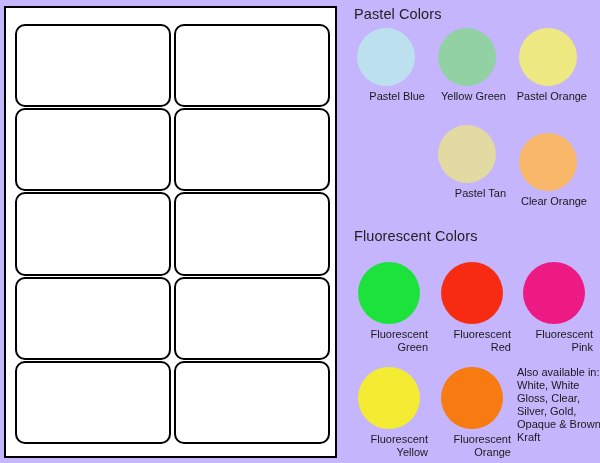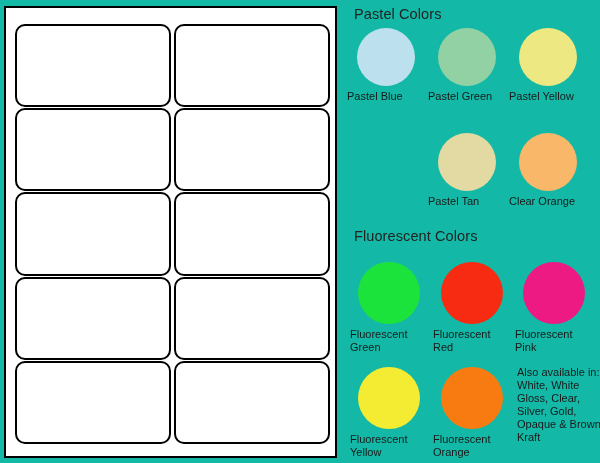--- a/index.html
+++ b/index.html
@@ -7,21 +7,21 @@
     padding: 0;
     background: #ffffff;
   }
   body {
     font-family: "Liberation Sans", sans-serif;
   }
   #page {
     position: relative;
     width: 600px;
     height: 463px;
-    background: #14b8a6;
+    background: #c4b5fd;
     overflow: hidden;
   }
 
   
   #label-sheet {
     position: absolute;
     left: 4px;
     top: 6px;
     width: 333px;
     height: 452px;
@@ -63,21 +63,21 @@
     color: #222222;
     letter-spacing: 0.1px;
     white-space: nowrap;
   }
   #heading-pastel { left: 9px; top: 6px; }
   #heading-fluorescent { left: 9px; top: 228px; }
 
   .swatch {
     position: absolute;
     width: 78px;
-    text-align: left;
+    text-align: right;
   }
   .swatch .dot {
     width: 58px;
     height: 58px;
     border-radius: 50%;
     margin: 0 auto;
     display: block;
   }
   .swatch .dot.lg {
     width: 62px;
@@ -90,21 +90,21 @@
     margin-top: 4px;
     white-space: pre-line;
   }
 
   
   #sw-pastel-blue   { left: 2px;   top: 28px; }
   #sw-pastel-green  { left: 83px;  top: 28px; }
   #sw-pastel-yellow { left: 164px; top: 28px; }
   
   #sw-pastel-pink   { left: 2px;   top: 133px; }
-  #sw-pastel-tan    { left: 83px;  top: 133px; }
+  #sw-pastel-tan    { left: 83px;  top: 125px; }
   #sw-pastel-orange { left: 164px; top: 133px; }
   
   #sw-fluo-green    { left: 5px;   top: 262px; }
   #sw-fluo-red      { left: 88px;  top: 262px; }
   #sw-fluo-pink     { left: 170px; top: 262px; }
   
   #sw-fluo-yellow   { left: 5px;   top: 367px; }
   #sw-fluo-orange   { left: 88px;  top: 367px; }
 
   #also-available {
@@ -142,26 +142,26 @@
 
     <div class="section-heading" id="heading-pastel">Pastel Colors</div>
 
     <div class="swatch" id="sw-pastel-blue">
       <span class="dot" style="background: rgb(189, 224, 239);"></span>
       <div class="caption">Pastel Blue</div>
     </div>
 
     <div class="swatch" id="sw-pastel-green">
       <span class="dot" style="background: rgb(146, 209, 164);"></span>
-      <div class="caption">Pastel Green</div>
+      <div class="caption">Yellow Green</div>
     </div>
 
     <div class="swatch" id="sw-pastel-yellow">
       <span class="dot" style="background: rgb(237, 232, 129);"></span>
-      <div class="caption">Pastel Yellow</div>
+      <div class="caption">Pastel Orange</div>
     </div>
 
 
     <div class="swatch" id="sw-pastel-tan">
       <span class="dot" style="background: rgb(227, 217, 162);"></span>
       <div class="caption">Pastel Tan</div>
     </div>
 
     <div class="swatch" id="sw-pastel-orange">
       <span class="dot" style="background: rgb(249, 184, 105);"></span>

